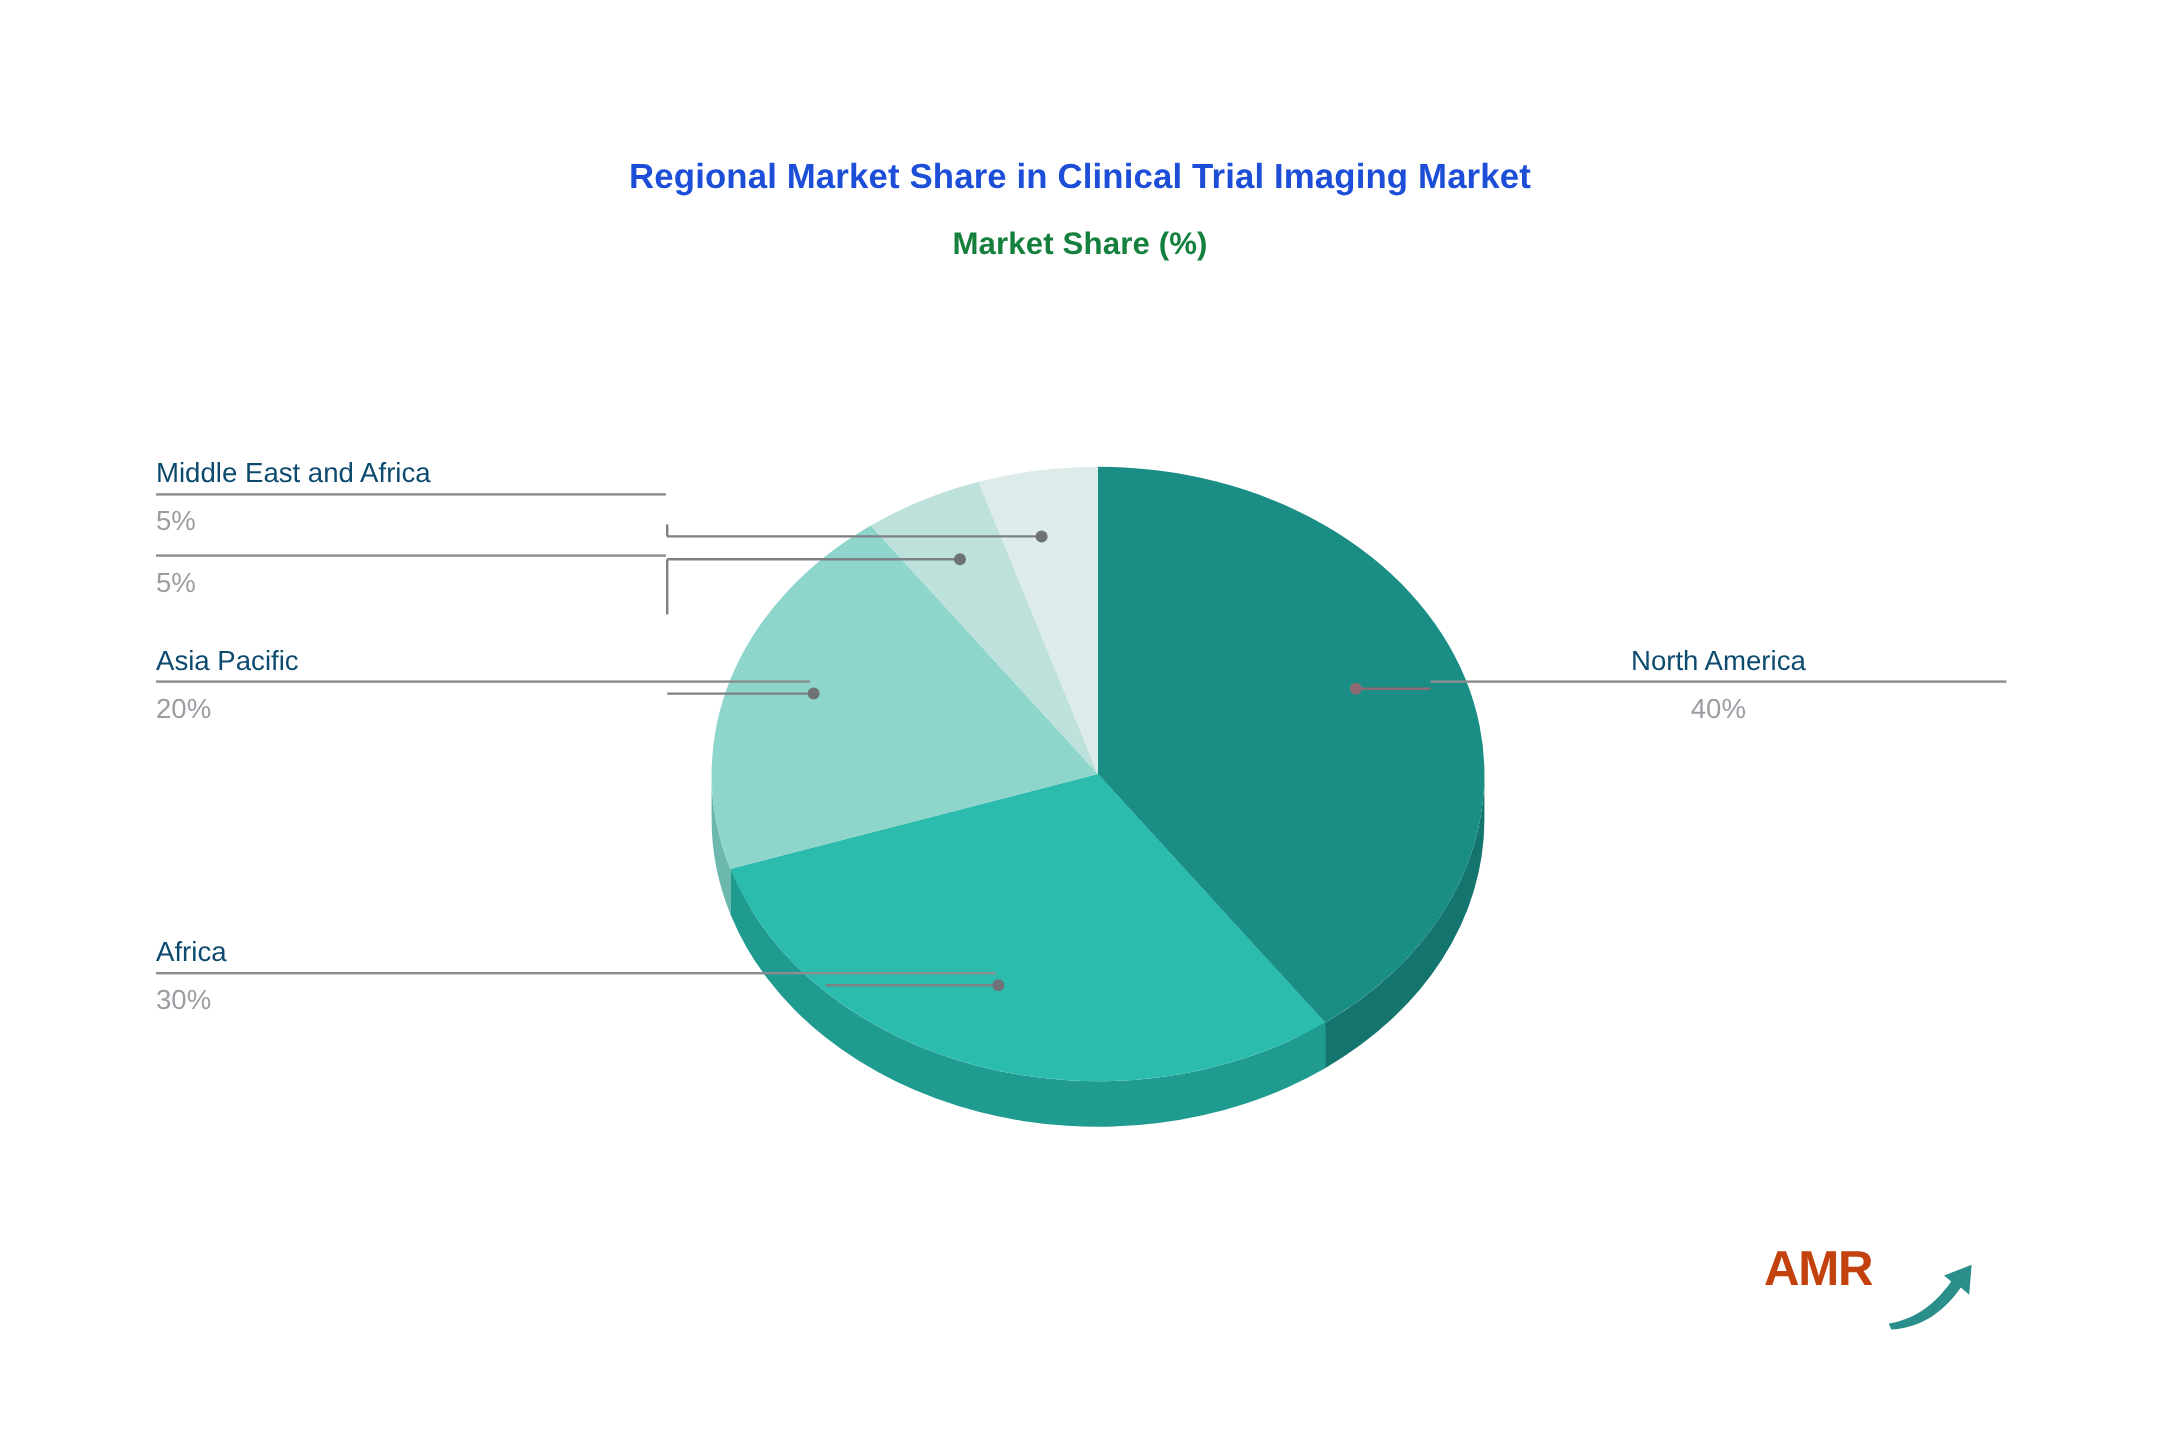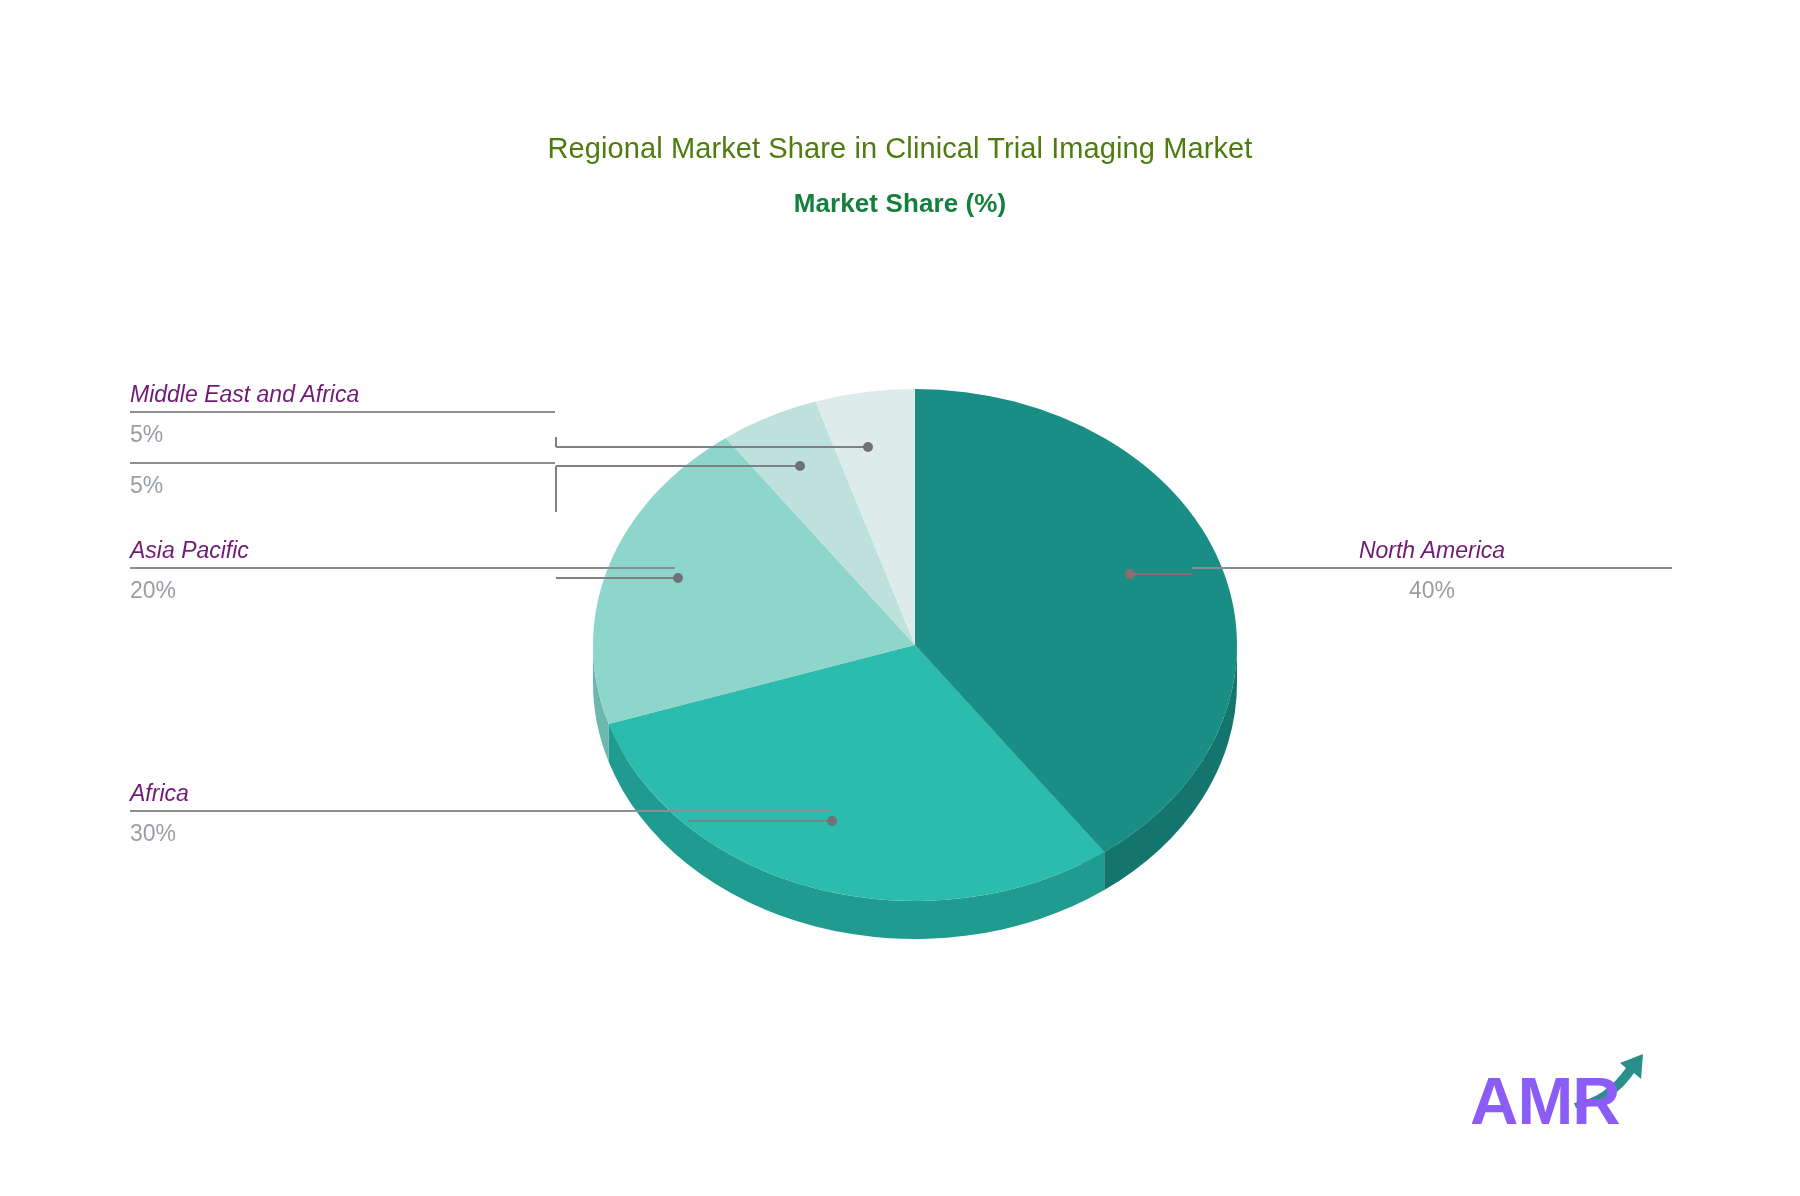--- a/index.html
+++ b/index.html
@@ -9,51 +9,51 @@
     font-family:"Liberation Sans","DejaVu Sans",sans-serif;
     overflow:hidden;
     position:relative;
   }
   #stage{position:absolute;left:0;top:0;width:1800px;height:1196px;}
 
   
   .title{
     position:absolute;left:0;top:132px;width:1800px;
     text-align:center;
-    font-size:29px;font-weight:normal;color:#4d7c0f;
+    font-size:29px;font-weight:bold;color:#1d4ed8;
     letter-spacing:.1px;
   }
   .subtitle{
     position:absolute;left:0;top:188px;width:1800px;
     text-align:center;
     font-size:26px;font-weight:bold;color:#15803d;
     letter-spacing:.1px;
   }
 
   
   .callout{position:absolute;}
   .callout .cap{
-    font-size:23px;color:#701a75;white-space:nowrap;line-height:1.05;font-style:italic;
+    font-size:23px;color:#0c4a6e;white-space:nowrap;line-height:1.05;
   }
   .callout .pct{
     font-size:23px;color:#9a9ea3;white-space:nowrap;line-height:1.05;
     margin-top:9px;
   }
   .callout .rule{
     height:2px;background:#8a8d91;width:100%;margin-top:5px;
   }
   .callout.left{text-align:left;}
   .callout.right{text-align:right;}
 
   
   .logo{position:absolute;left:1470px;top:1030px;width:180px;height:80px;}
   .logo .word{
     position:absolute;left:0;top:4px;
-    font-size:67px;font-weight:bold;color:#8b5cf6;
-    letter-spacing:-1px;font-family:"Liberation Sans","DejaVu Sans",sans-serif;margin-top:28px;
+    font-size:41px;font-weight:bold;color:#c2410c;
+    letter-spacing:-1px;font-family:"Liberation Sans","DejaVu Sans",sans-serif;
   }
   svg{display:block;}
 </style>
 </head>
 <body>
 
 <div id="stage">
 
   <div class="title">Regional Market Share in Clinical Trial Imaging Market</div>
   <div class="subtitle">Market Share (%)</div>

